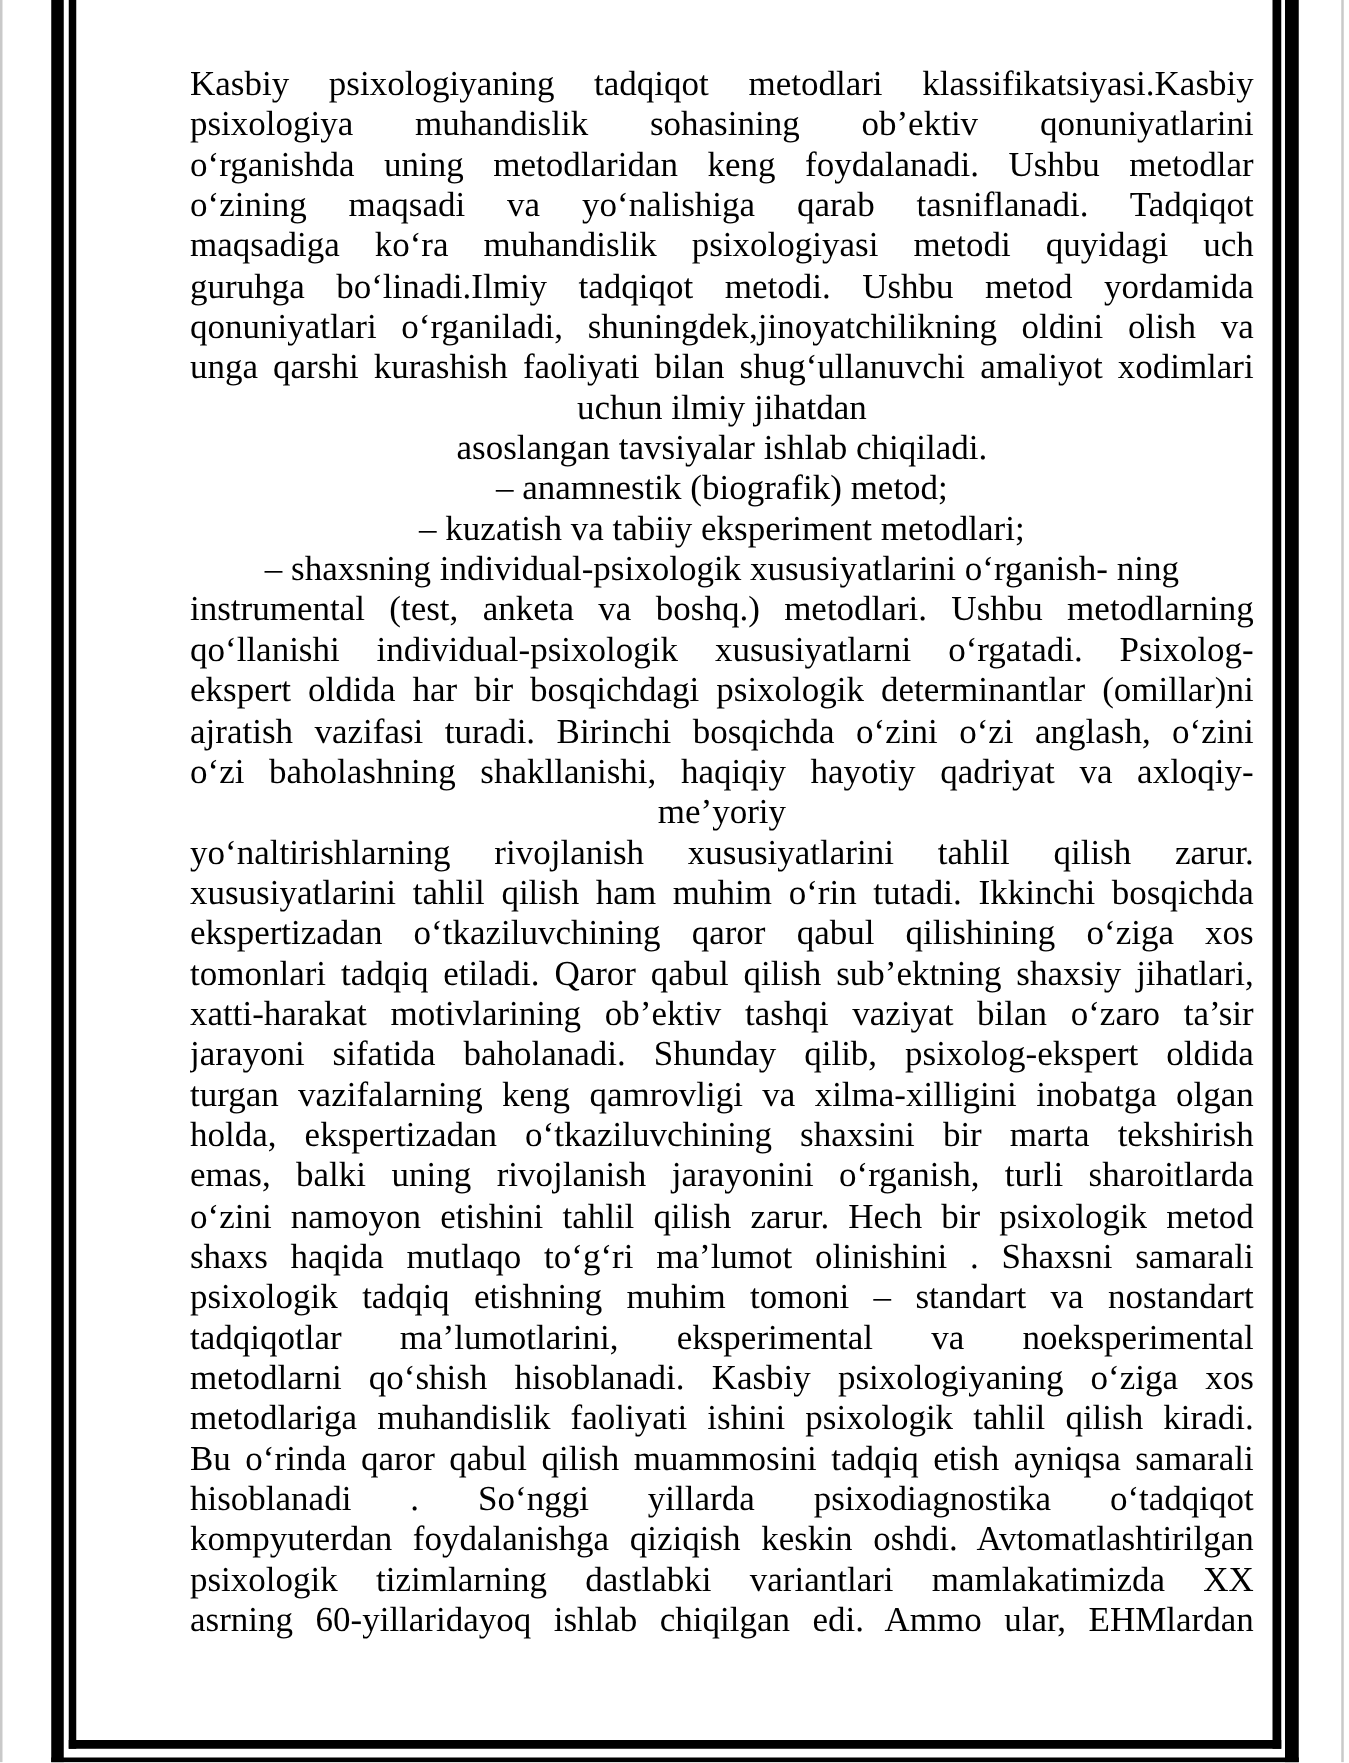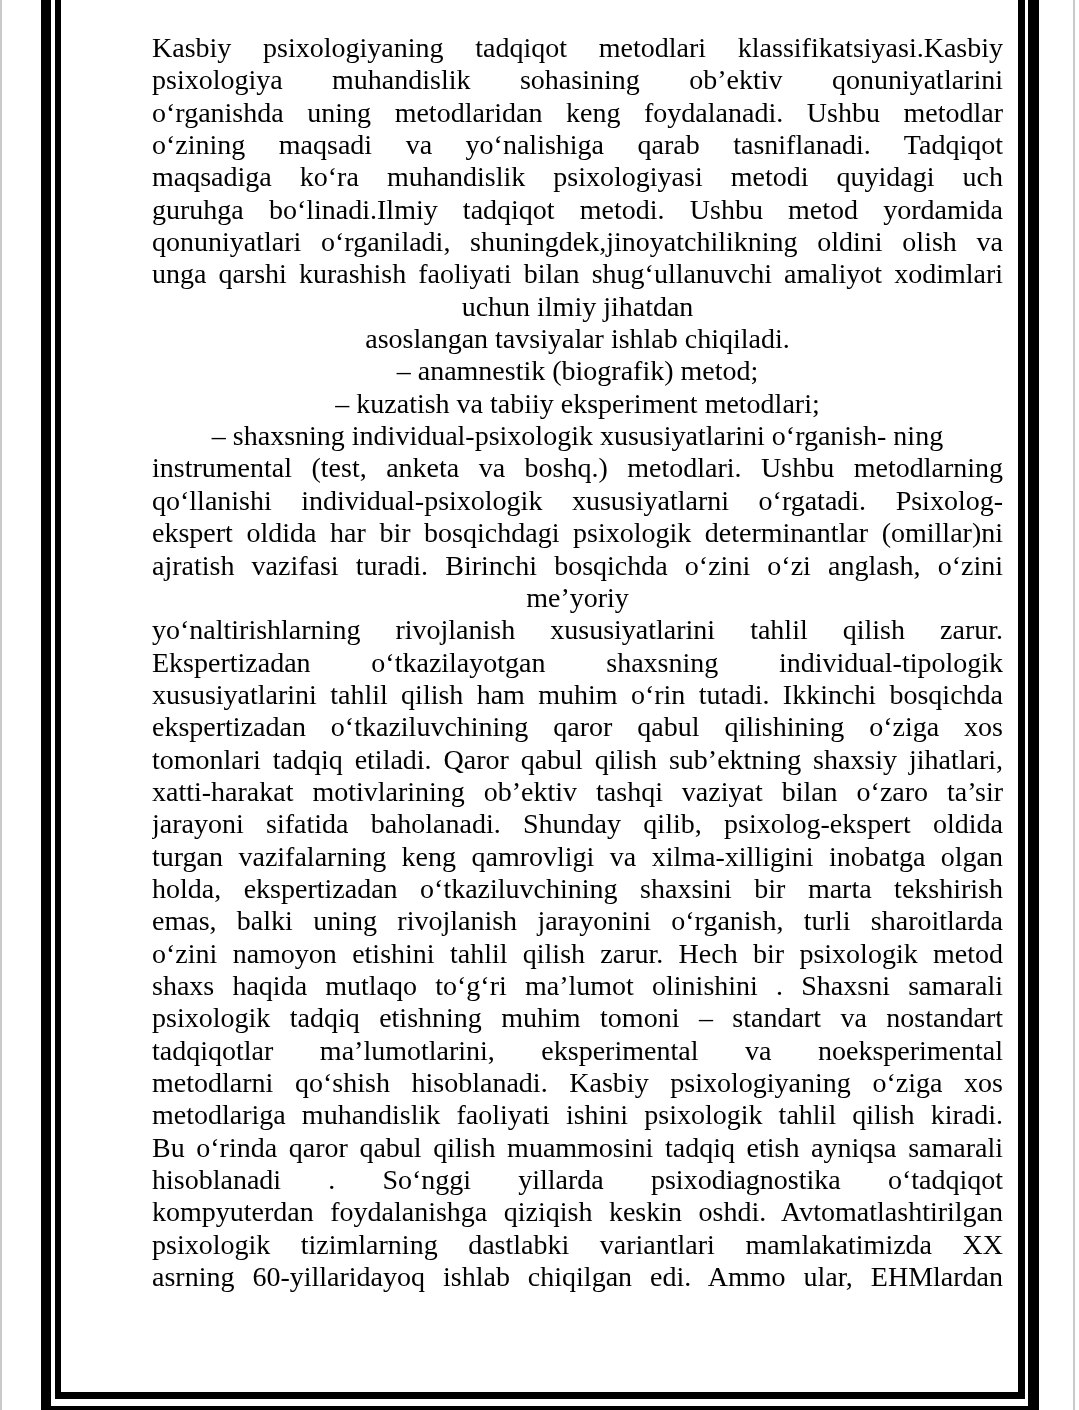--- a/index.html
+++ b/index.html
@@ -31,21 +31,21 @@
   .outer-left   { left: 41px;   top: 0;      width: 10px; height: 1410px; }
   .inner-left   { left: 55px;   top: 0;      width: 6px;  height: 1399px; }
   .inner-right  { left: 1018px; top: 0;      width: 7px;  height: 1399px; }
   .outer-right  { left: 1028px; top: 0;      width: 11px; height: 1410px; }
   .inner-bottom { left: 55px;   top: 1392px; width: 970px; height: 7px; }
   .outer-bottom { left: 41px;   top: 1406px; width: 998px; height: 4px; }
 
   .text-block {
     position: absolute;
     left: 152px;
-    top: 32px;
+    top: 52px;
     width: 851px;
     font-size: 28px;
     line-height: 32.35px;
     color: #000000;
   }
   .line { height: 32.35px; overflow: hidden; }
   .line.j {
     text-align: justify;
     text-align-last: justify;
     word-spacing: -2px;
@@ -77,23 +77,23 @@
       <div class="line j">unga qarshi kurashish faoliyati bilan shug‘ullanuvchi amaliyot xodimlari</div>
       <div class="line l">uchun ilmiy jihatdan</div>
       <div class="line l">asoslangan tavsiyalar ishlab chiqiladi.</div>
       <div class="line l">– anamnestik (biografik) metod;</div>
       <div class="line l">– kuzatish va tabiiy eksperiment metodlari;</div>
       <div class="line l">– shaxsning individual-psixologik xususiyatlarini o‘rganish- ning</div>
       <div class="line j">instrumental (test, anketa va boshq.) metodlari. Ushbu metodlarning</div>
       <div class="line j">qo‘llanishi individual-psixologik xususiyatlarni o‘rgatadi. Psixolog-</div>
       <div class="line j">ekspert oldida har bir bosqichdagi psixologik determinantlar (omillar)ni</div>
       <div class="line j">ajratish vazifasi turadi. Birinchi bosqichda o‘zini o‘zi anglash, o‘zini</div>
+      <div class="line j">o‘zi baholashning shakllanishi, haqiqiy hayotiy qadriyat va axloqiy-</div>
       <div class="line l">me’yoriy</div>
       <div class="line j">yo‘naltirishlarning rivojlanish xususiyatlarini tahlil qilish zarur.</div>
-      <div class="line j">Ekspertizadan o‘tkazilayotgan shaxsning individual-tipologik</div>
       <div class="line j">xususiyatlarini tahlil qilish ham muhim o‘rin tutadi. Ikkinchi bosqichda</div>
       <div class="line j">ekspertizadan o‘tkaziluvchining qaror qabul qilishining o‘ziga xos</div>
       <div class="line j">tomonlari tadqiq etiladi. Qaror qabul qilish sub’ektning shaxsiy jihatlari,</div>
       <div class="line j">xatti-harakat motivlarining ob’ektiv tashqi vaziyat bilan o‘zaro ta’sir</div>
       <div class="line j">jarayoni sifatida baholanadi. Shunday qilib, psixolog-ekspert oldida</div>
       <div class="line j">turgan vazifalarning keng qamrovligi va xilma-xilligini inobatga olgan</div>
       <div class="line j">holda, ekspertizadan o‘tkaziluvchining shaxsini bir marta tekshirish</div>
       <div class="line j">emas, balki uning rivojlanish jarayonini o‘rganish, turli sharoitlarda</div>
       <div class="line j">o‘zini namoyon etishini tahlil qilish zarur. Hech bir psixologik metod</div>
       <div class="line j">shaxs haqida mutlaqo to‘g‘ri ma’lumot olinishini . Shaxsni samarali</div>

